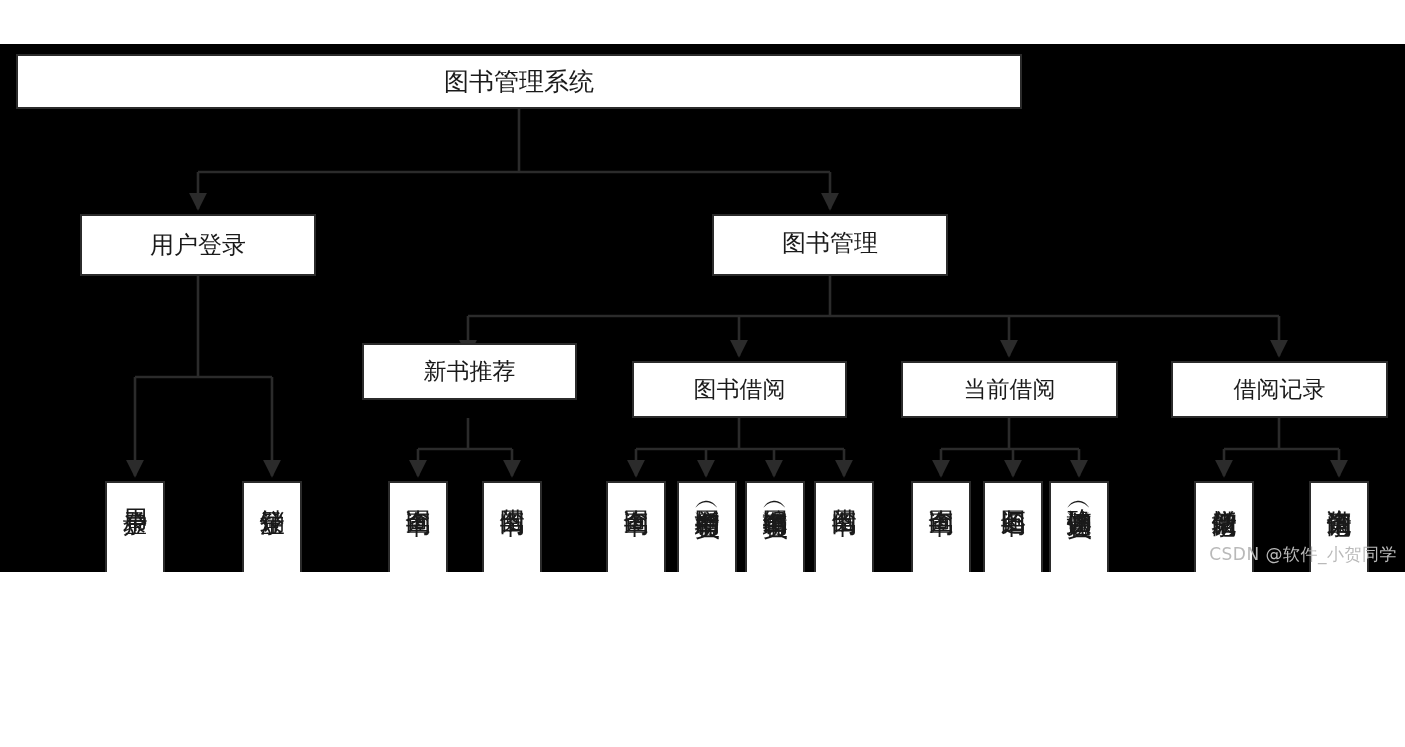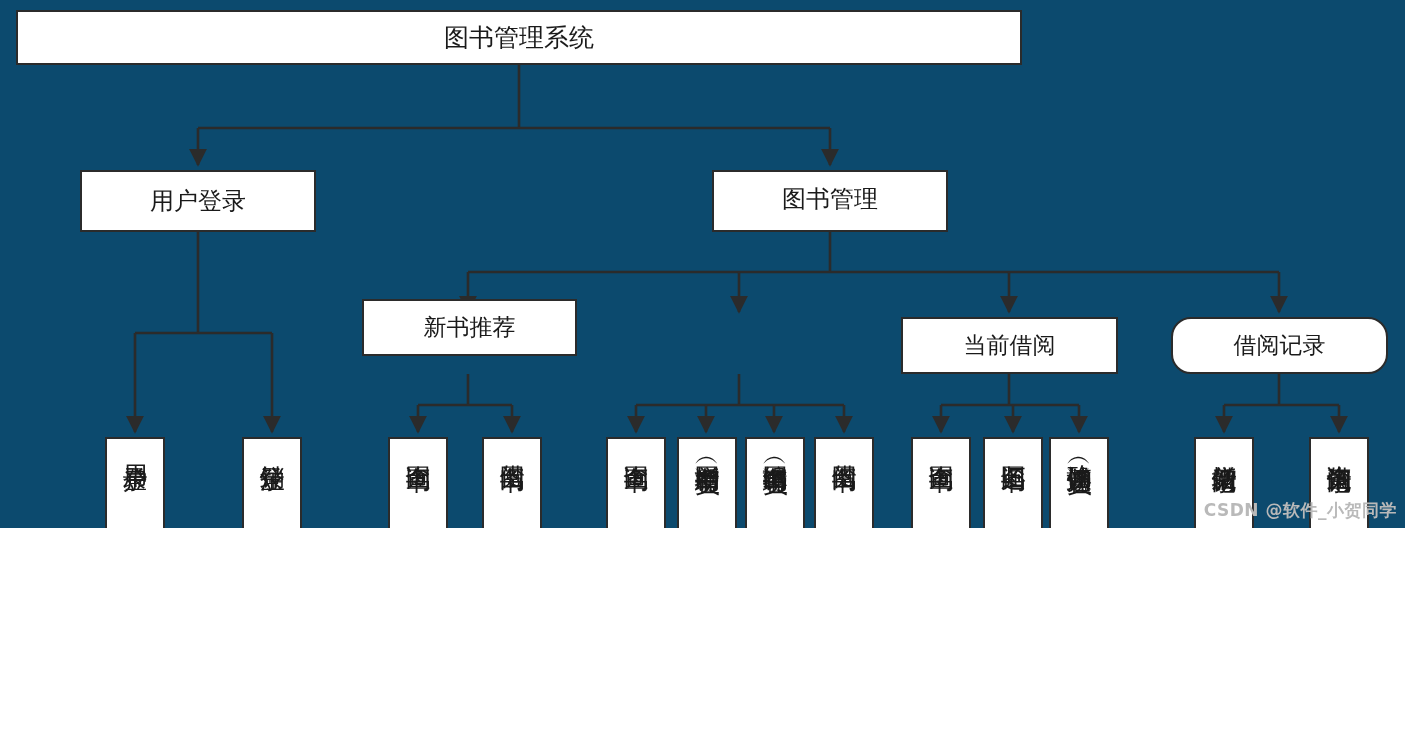--- a/index.html
+++ b/index.html
@@ -7,22 +7,23 @@
     padding: 0;
     background: #ffffff;
   }
   body {
     font-family: "DejaVu Sans", "Liberation Sans", sans-serif;
   }
   #canvas {
     position: relative;
     width: 1405px;
     height: 528px;
-    background: #0c4a6e;
+    background: #000000;
     overflow: hidden;
+    margin-top: 44px;
   }
   #edges {
     position: absolute;
     left: 0;
     top: 0;
     width: 1405px;
     height: 747px;
     pointer-events: none;
   }
   .node {
@@ -57,21 +58,20 @@
     white-space: nowrap;
   }
   #watermark {
     position: absolute;
     right: 8px;
     bottom: 6px;
     font-size: 17px;
     color: #b9b9b9;
     letter-spacing: 0.5px;
     white-space: nowrap;
-    font-weight: bold;
   }
 </style>
 </head>
 <body>
 
 <div id="canvas">
 
   <svg id="edges" viewBox="0 0 1405 747" xmlns="http://www.w3.org/2000/svg">
     <defs>
       <marker id="arrow" viewBox="0 0 10 10" refX="9" refY="5" markerWidth="7" markerHeight="7" orient="auto-start-reverse">
@@ -129,24 +129,27 @@
   <div class="node node-l2" style="left:80px; top:170px; width:236px; height:62px;">
     <span class="label">用户登录</span>
   </div>
   <div class="node node-l2" style="left:712px; top:170px; width:236px; height:62px;font-family:Liberation Mono, monospace;">
     <span class="label">图书管理</span>
   </div>
 
   <div class="node node-l3" style="left:362px; top:299px; width:215px; height:57px;">
     <span class="label">新书推荐</span>
   </div>
+  <div class="node node-l3" style="left:632px; top:317px; width:215px; height:57px;">
+    <span class="label">图书借阅</span>
+  </div>
   <div class="node node-l3" style="left:901px; top:317px; width:217px; height:57px;justify-content:center;">
     <span class="label">当前借阅</span>
   </div>
-  <div class="node node-l3" style="left:1171px; top:317px; width:217px; height:57px;border-radius:20px;">
+  <div class="node node-l3" style="left:1171px; top:317px; width:217px; height:57px;">
     <span class="label">借阅记录</span>
   </div>
 
   <div class="node node-leaf" style="left:105px; top:437px; width:60px; height:296px;">
     <span class="label">用户登录</span>
   </div>
   <div class="node node-leaf" style="left:242px; top:437px; width:60px; height:296px;">
     <span class="label">注销登录</span>
   </div>
 

